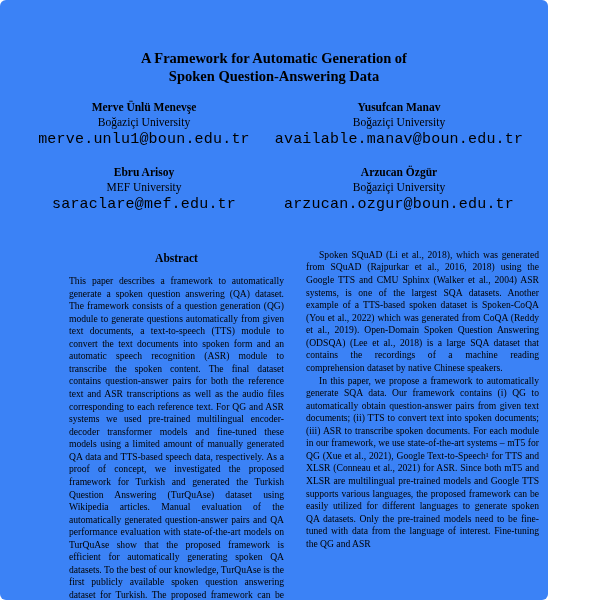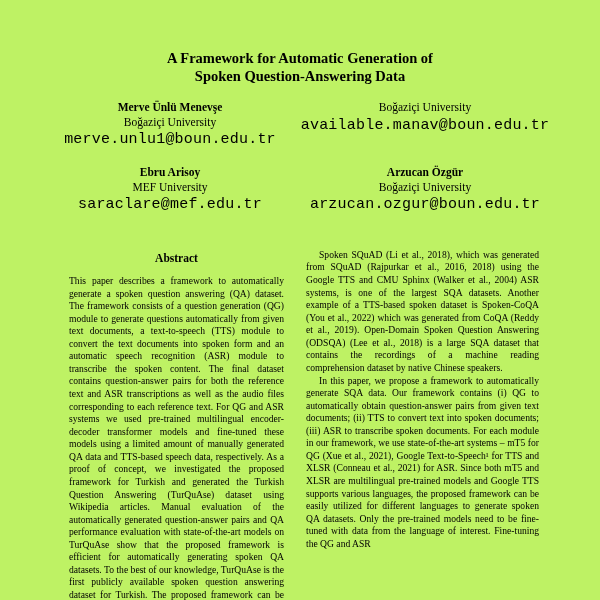--- a/index.html
+++ b/index.html
@@ -2,26 +2,27 @@
 <html><head>
 <meta charset="utf-8">
 <style>
   html, body {
     margin: 0;
     padding: 0;
     background: #ffffff;
   }
   .page {
     position: relative;
-    width: 600px;
+    width: 548px;
     height: 600px;
-    background: #bef264;
+    background: #3b82f6;
     overflow: hidden;
     color: #000000;
     font-family: "Liberation Serif", serif;
+    border-radius: 6px;
   }
   .title {
     margin: 50px 40px 0;
     text-align: center;
     font-size: 14.5px;
     font-weight: bold;
     line-height: 1.22;
   }
   .title .title-line { display: block; }
   .authors {
@@ -88,20 +89,21 @@
     <span class="title-line">Spoken Question-Answering Data</span>
   </h1>
 
   <div class="authors">
     <div class="author">
       <div class="author-name">Merve Ünlü Menevşe</div>
       <div class="author-affil">Boğaziçi University</div>
       <div class="author-email">merve.unlu1@boun.edu.tr</div>
     </div>
     <div class="author">
+      <div class="author-name">Yusufcan Manav</div>
       <div class="author-affil">Boğaziçi University</div>
       <div class="author-email">available.manav@boun.edu.tr</div>
     </div>
     <div class="author">
       <div class="author-name">Ebru Arisoy</div>
       <div class="author-affil">MEF University</div>
       <div class="author-email">saraclare@mef.edu.tr</div>
     </div>
     <div class="author">
       <div class="author-name">Arzucan Özgür</div>

